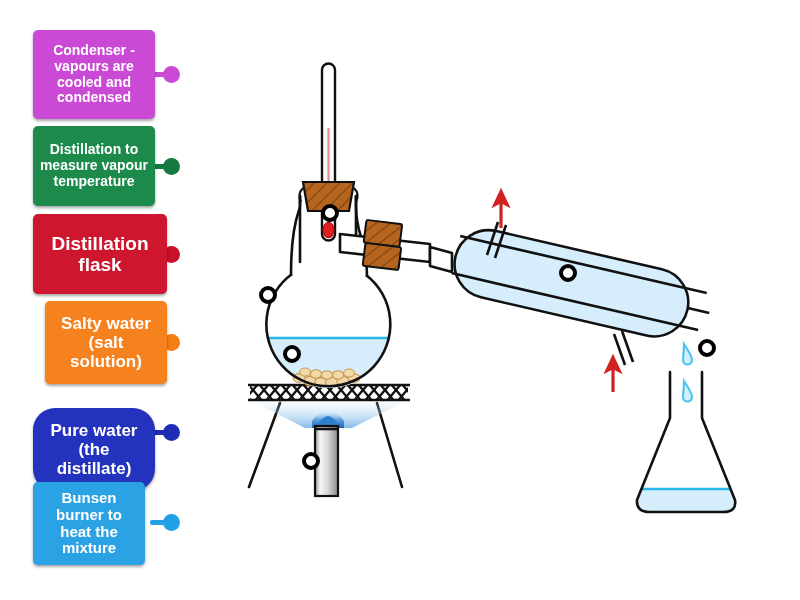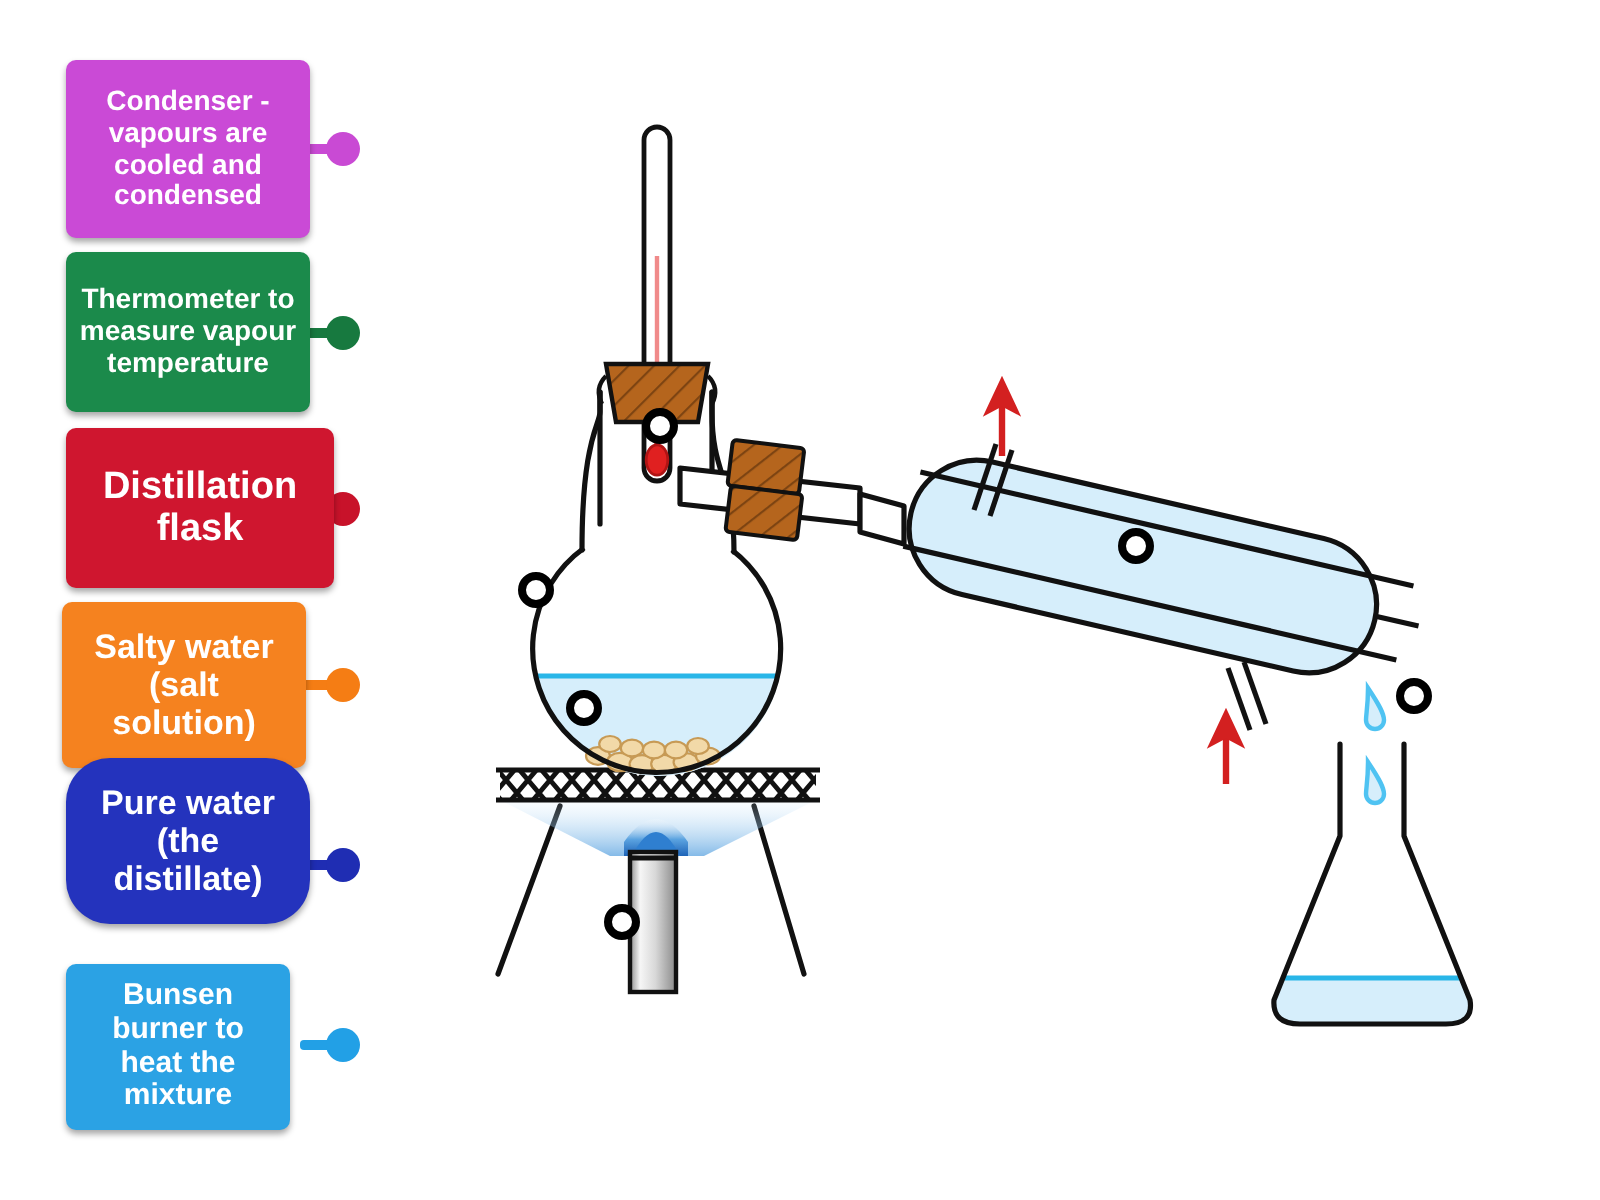--- a/index.html
+++ b/index.html
@@ -198,44 +198,44 @@
     <div class="dot" style="left: 163px; top: 66px; width: 17px; height: 17px; background: rgb(201, 74, 212);"></div>
     <div class="label-box" style="left: 33px; top: 30px; width: 122px; height: 89px; background: rgb(202, 74, 214); font-size: 14px;">
       <span>Condenser - vapours are cooled and condensed</span>
     </div>
   </div>
 
   <div>
     <div class="connector" style="left: 150px; top: 164px; width: 22px; background: rgb(23, 121, 63);"></div>
     <div class="dot" style="left: 163px; top: 158px; width: 17px; height: 17px; background: rgb(23, 121, 63);"></div>
     <div class="label-box" style="left: 33px; top: 126px; width: 122px; height: 80px; background: rgb(27, 138, 75); font-size: 14px;">
-      <span>Thermometer to measure vapour temperature</span>
+      <span>Distillation to measure vapour temperature</span>
     </div>
   </div>
 
   <div>
     <div class="connector" style="left: 150px; top: 252px; width: 22px; background: rgb(200, 18, 42);"></div>
     <div class="dot" style="left: 163px; top: 246px; width: 17px; height: 17px; background: rgb(200, 18, 42);"></div>
     <div class="label-box" style="left: 33px; top: 214px; width: 134px; height: 80px; background: rgb(207, 22, 47); font-size: 19px;">
       <span>Distillation flask</span>
     </div>
   </div>
 
   <div>
     <div class="connector" style="left: 150px; top: 340px; width: 22px; background: rgb(245, 125, 20);"></div>
     <div class="dot" style="left: 163px; top: 334px; width: 17px; height: 17px; background: rgb(245, 125, 20);"></div>
-    <div class="label-box" style="left: 31px; top: 301px; width: 122px; height: 83px; background: rgb(245, 130, 31); font-size: 17px;">
+    <div class="label-box" style="left: 45px; top: 301px; width: 122px; height: 83px; background: rgb(245, 130, 31); font-size: 17px;">
       <span>Salty water (salt solution)</span>
     </div>
   </div>
 
   <div>
     <div class="connector" style="left: 150px; top: 430px; width: 22px; background: rgb(31, 45, 179);"></div>
     <div class="dot" style="left: 163px; top: 424px; width: 17px; height: 17px; background: rgb(31, 45, 179);"></div>
-    <div class="label-box" style="left: 33px; top: 379px; width: 122px; height: 83px; background: rgb(36, 51, 189); font-size: 17px; border-radius: 22px;">
+    <div class="label-box" style="left: 33px; top: 408px; width: 122px; height: 83px; background: rgb(36, 51, 189); font-size: 17px; border-radius: 22px;">
       <span>Pure water (the distillate)</span>
     </div>
   </div>
 
   <div>
     <div class="connector" style="left: 150px; top: 520px; width: 22px; background: rgb(34, 160, 230);"></div>
     <div class="dot" style="left: 163px; top: 514px; width: 17px; height: 17px; background: rgb(34, 160, 230);"></div>
     <div class="label-box" style="left: 33px; top: 482px; width: 112px; height: 83px; background: rgb(43, 162, 228); font-size: 15px;">
       <span>Bunsen burner to heat the mixture</span>
     </div>

